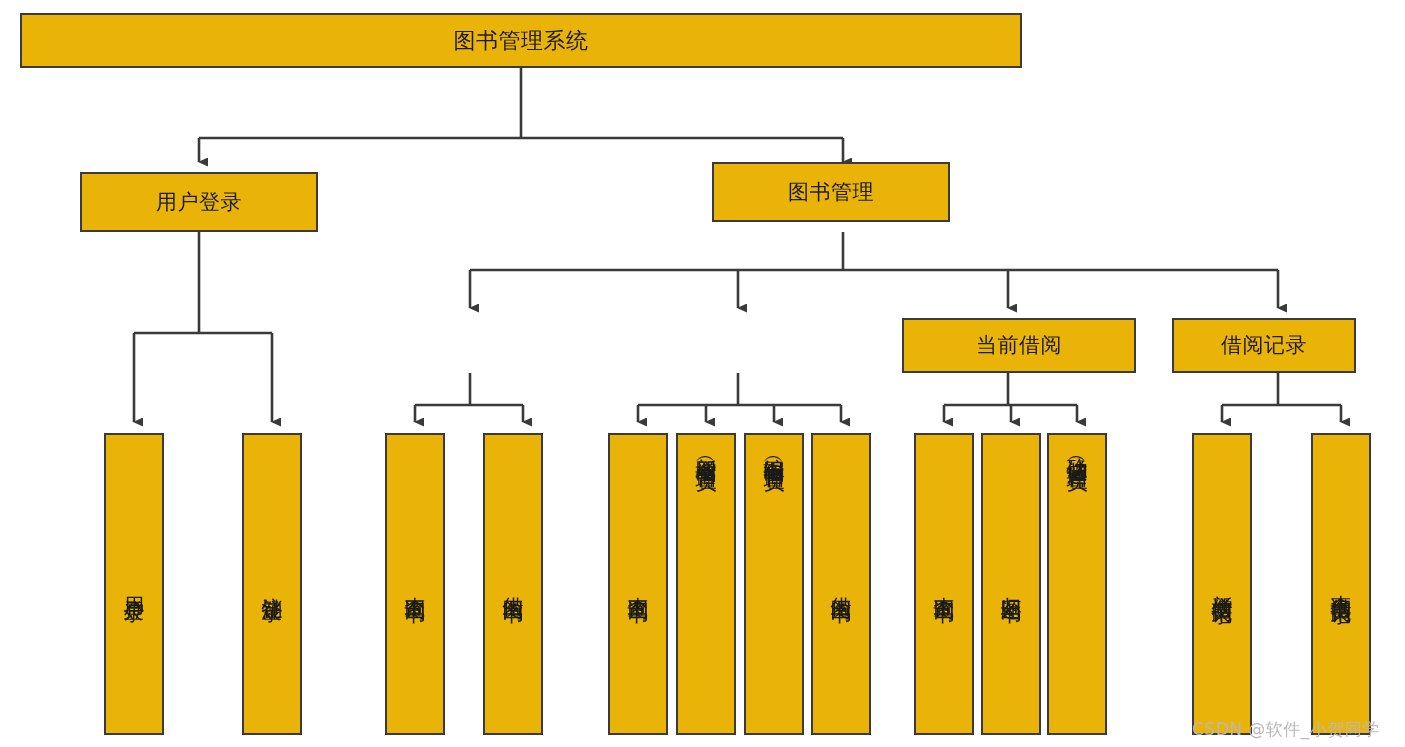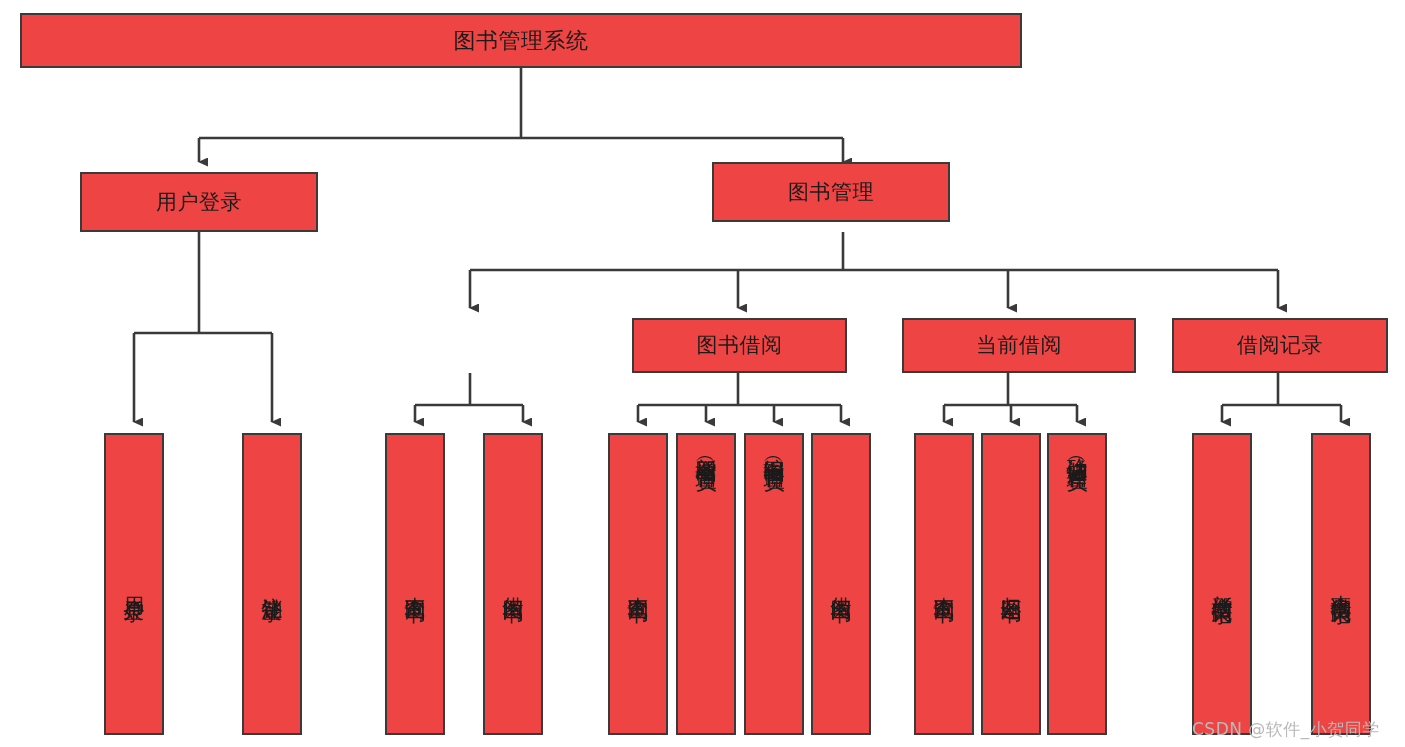--- a/index.html
+++ b/index.html
@@ -24,21 +24,21 @@
     position: absolute;
     left: 0;
     top: 0;
     width: 1405px;
     height: 747px;
   }
   .node {
     position: absolute;
     box-sizing: border-box;
     border: 2.5px solid #3a3a3a;
-    background: #ef4444;
+    background: #eab308;
     display: flex;
     align-items: center;
     justify-content: center;
     text-align: center;
   }
   .node .label {
     display: block;
     line-height: 1.18;
     letter-spacing: 0.5px;
     color: #1b1b1b;
@@ -137,27 +137,24 @@
     <span class="label">图书管理系统</span>
   </div>
 
   <div class="node horiz" style="left:80px; top:172px; width:238px; height:60px;">
     <span class="label">用户登录</span>
   </div>
   <div class="node horiz" style="left:712px; top:162px; width:238px; height:60px;">
     <span class="label">图书管理</span>
   </div>
 
-  <div class="node horiz" style="left:632px; top:318px; width:215px; height:55px;">
-    <span class="label">图书借阅</span>
-  </div>
   <div class="node horiz" style="left:902px; top:318px; width:234px; height:55px;">
     <span class="label">当前借阅</span>
   </div>
-  <div class="node horiz" style="left:1172px; top:318px; width:216px; height:55px;font-family:Liberation Serif, serif;">
+  <div class="node horiz" style="left:1172px; top:318px; width:184px; height:55px;font-family:Liberation Serif, serif;">
     <span class="label">借阅记录</span>
   </div>
 
   <div class="node vert center" style="left:104px; top:433px; width:60px; height:302px;">
     <span class="label">用户登录</span>
   </div>
   <div class="node vert center" style="left:242px; top:433px; width:60px; height:302px;">
     <span class="label">注销登录</span>
   </div>
 

